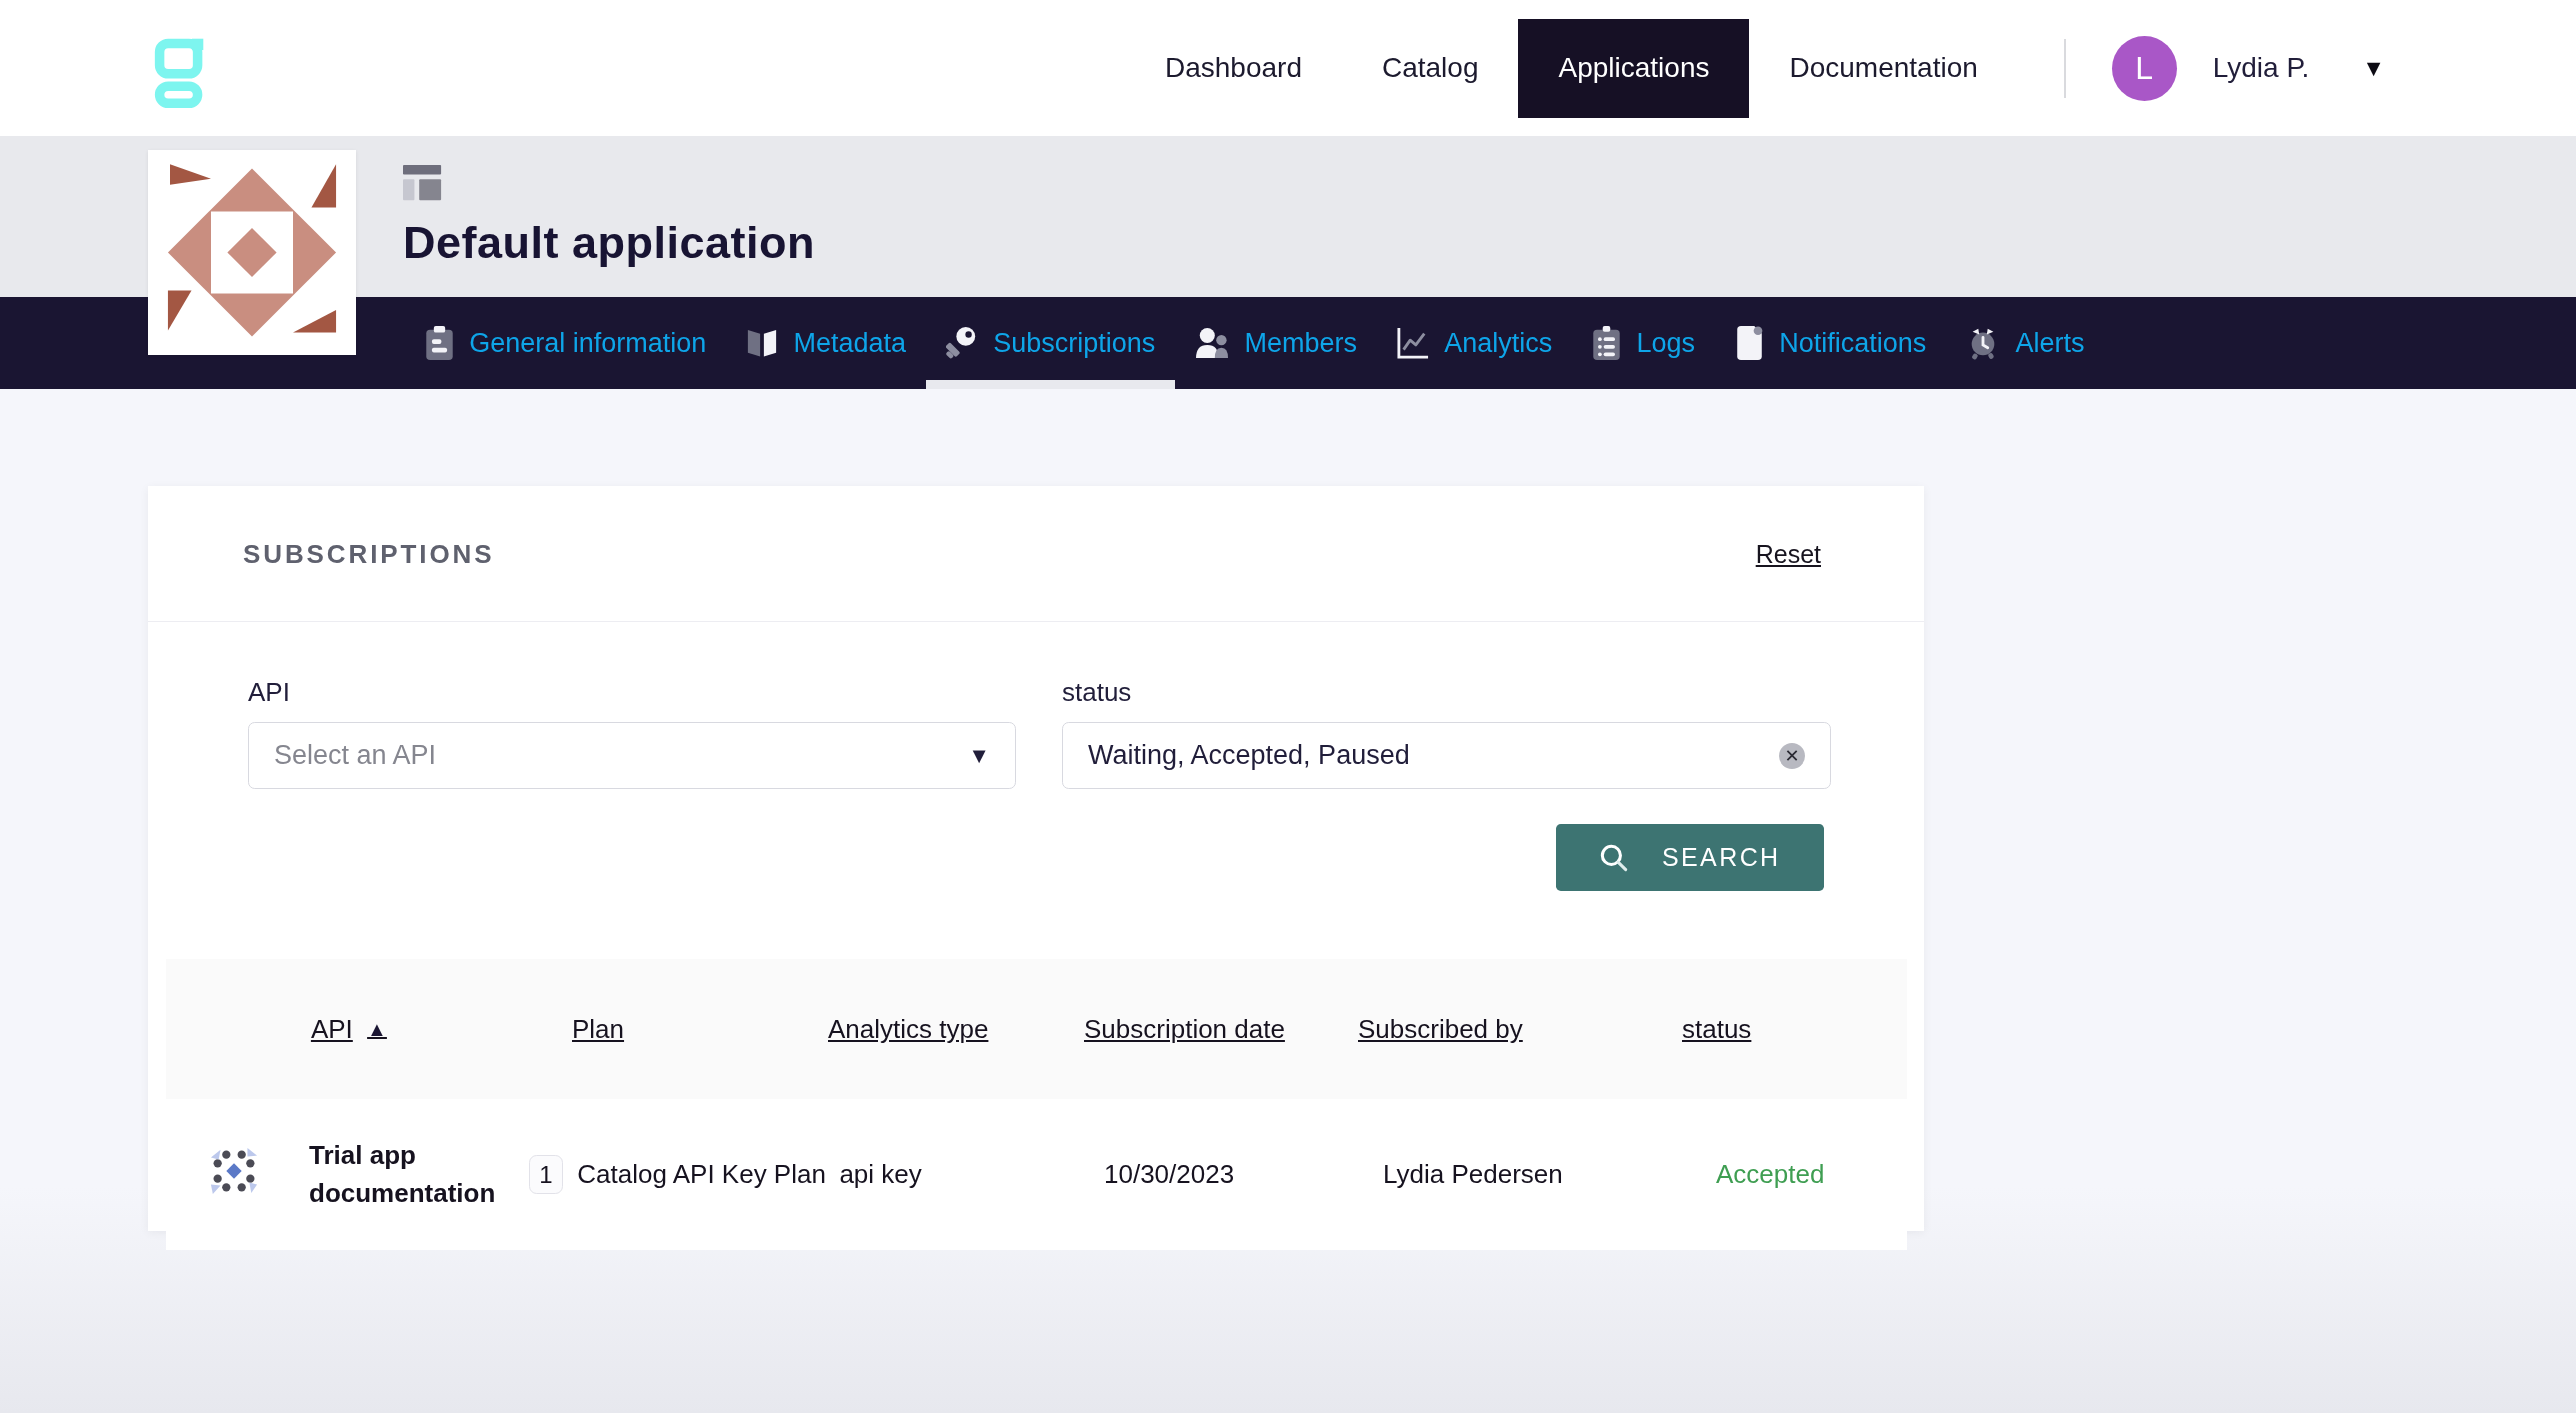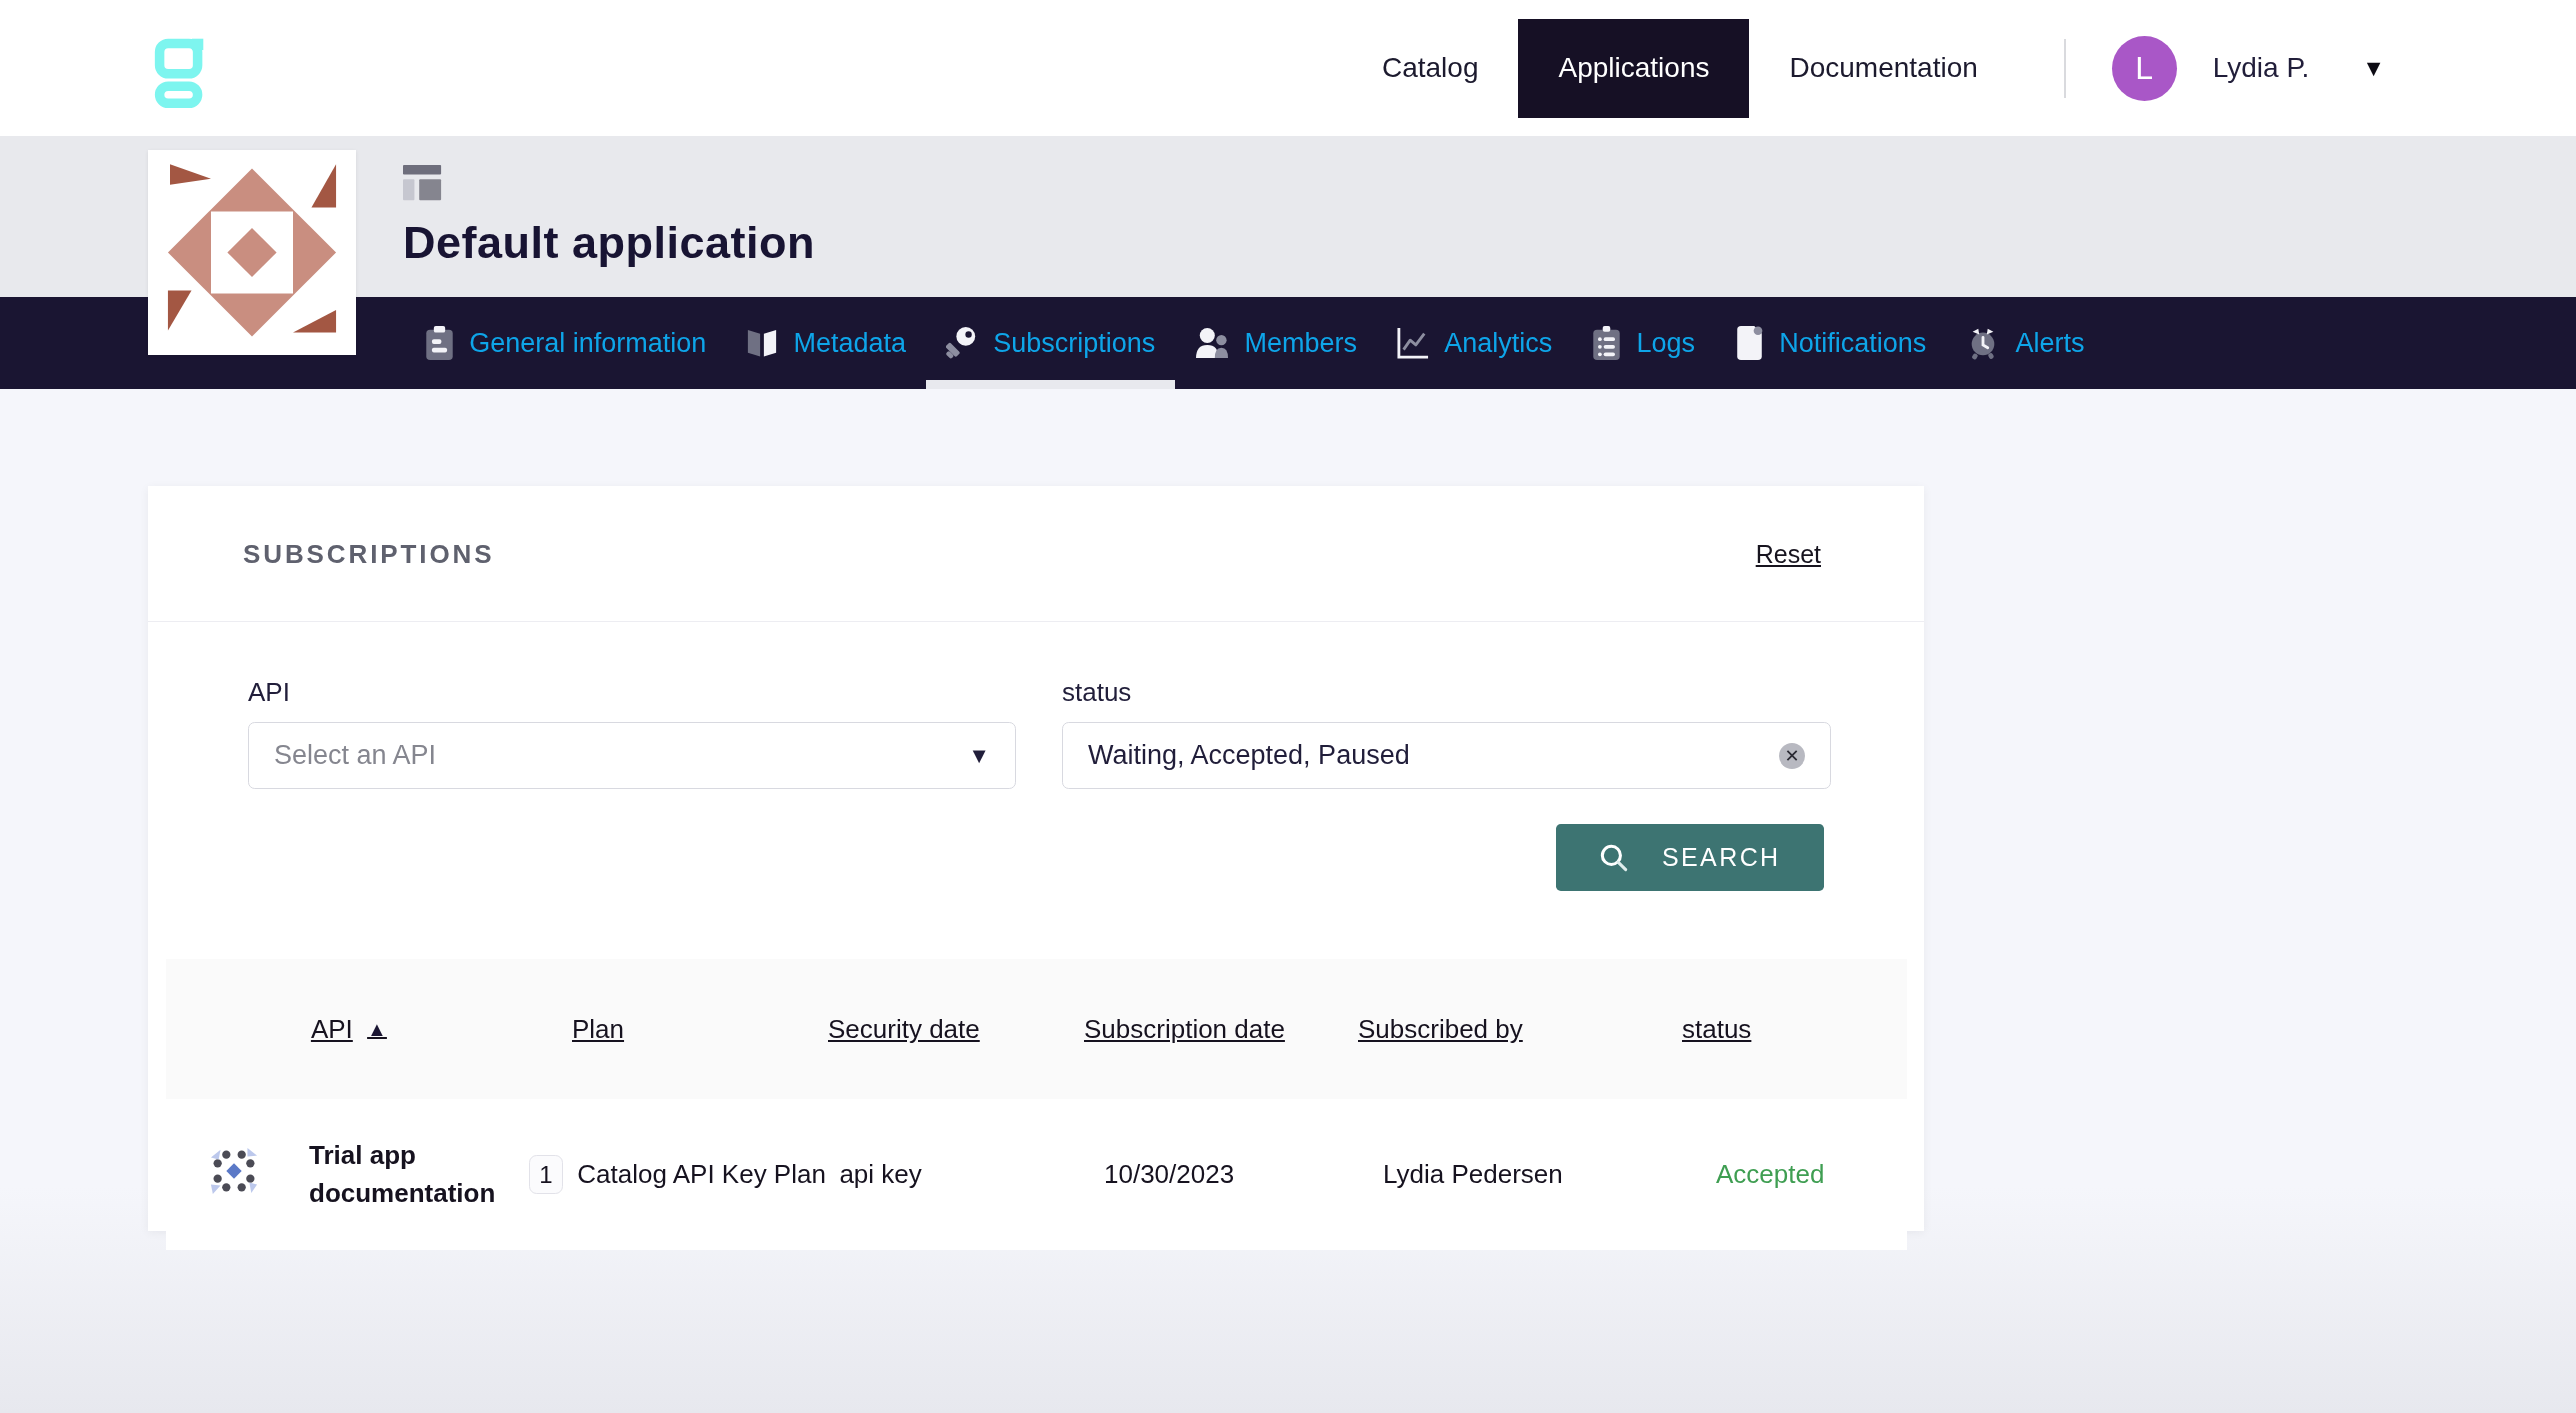--- a/index.html
+++ b/index.html
@@ -75,20 +75,21 @@
 </head>
 <body>
 
 <div class="topnav">
   <svg class="logo" viewBox="0 0 60 82" fill="none">
     <rect x="8" y="12" width="40" height="32" rx="9" stroke="#7df5ef" stroke-width="10"></rect>
     <rect x="42" y="7" width="12" height="12" fill="#7df5ef"></rect>
     <rect x="8" y="57" width="40" height="18" rx="9" stroke="#7df5ef" stroke-width="10"></rect>
   </svg>
   <div class="nav-items">
+    <div class="nav-item">Dashboard</div>
     <div class="nav-item">Catalog</div>
     <div class="nav-item active">Applications</div>
     <div class="nav-item">Documentation</div>
     <div class="nav-divider"></div>
     <div class="user">
       <div class="avatar">L</div>
       <div class="user-name">Lydia P.</div>
       <div class="user-caret">▼</div>
     </div>
   </div>
@@ -229,21 +230,21 @@
     </div>
 
     <div class="table">
       <div class="thead">
         <div></div>
         <div class="th api">
           <span>API</span>
           <span class="sort-arrow">▲</span>
         </div>
         <div class="th plan">Plan</div>
-        <div class="th">Security date</div>
+        <div class="th">Analytics type</div>
         <div class="th">Subscription date</div>
         <div class="th">Subscribed by</div>
         <div class="th">status</div>
       </div>
 
       <div class="trow">
         <div class="cell icon-cell">
           <svg width="50" height="50" viewBox="0 0 52 52">
             <circle cx="18" cy="9" r="4.3" fill="#4b4b55"></circle>
               <circle cx="34" cy="9" r="4.3" fill="#4b4b55"></circle>

